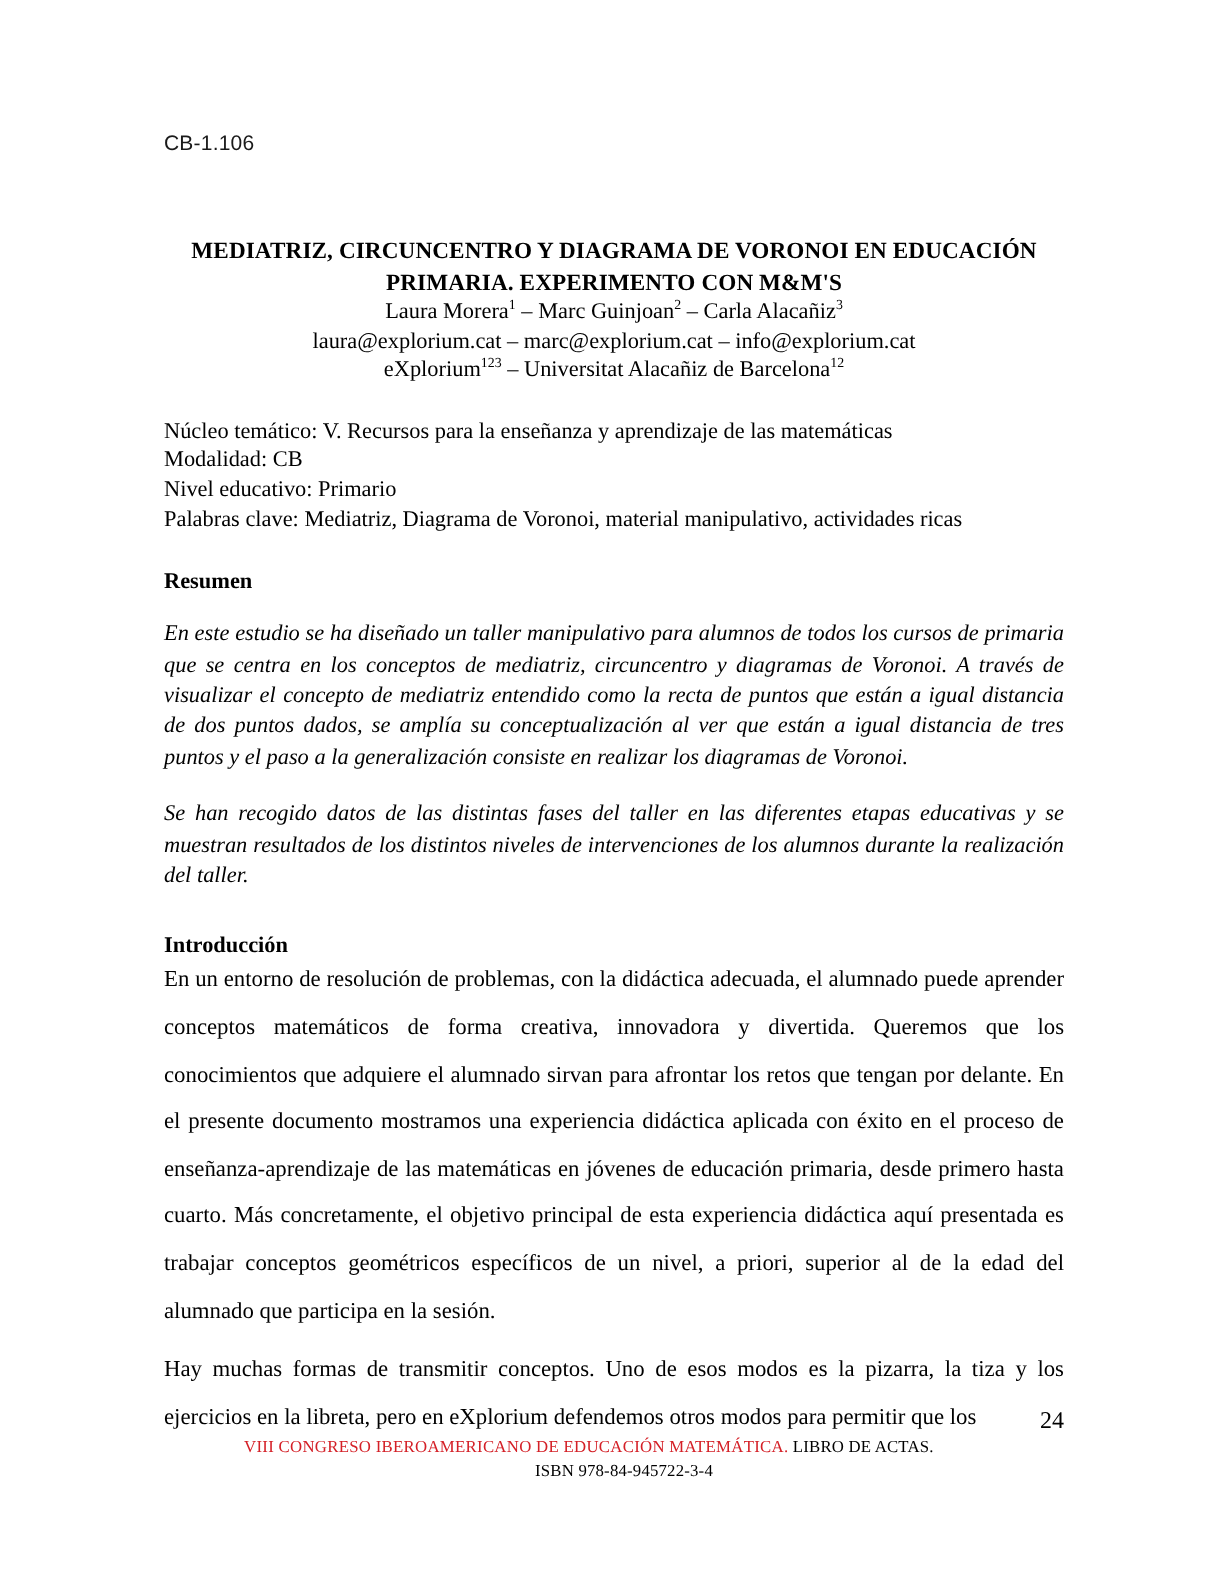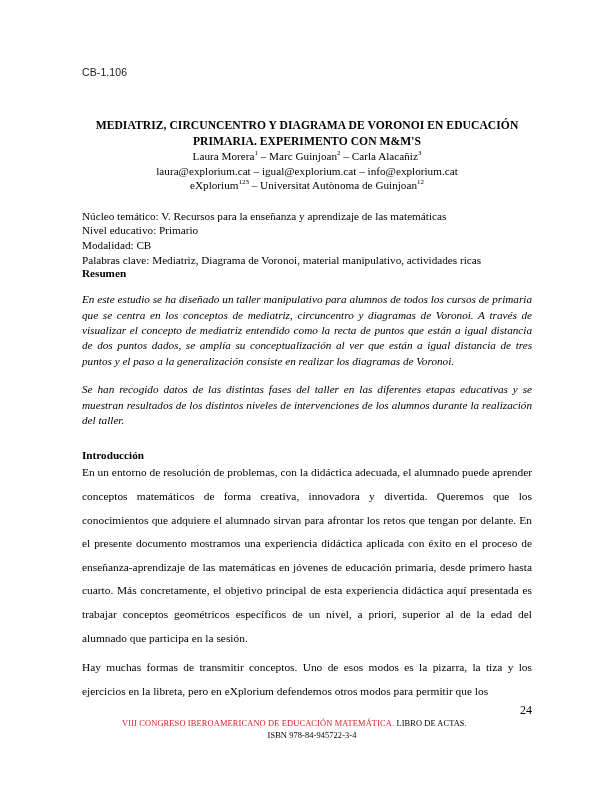--- a/index.html
+++ b/index.html
@@ -59,20 +59,21 @@
     line-height: 0;
   }
   .meta-block {
     margin-top: 16px;
     font-size: 11.2px;
     line-height: 14.6px;
   }
   .section-heading {
     font-weight: bold;
     font-size: 11.2px;
+    margin-top: 18px;
   }
   .abstract-p {
     font-style: italic;
     font-size: 11.2px;
     line-height: 15.4px;
     text-align: justify;
     margin-top: 13px;
   }
   .intro-heading {
     font-weight: bold;
@@ -129,28 +130,28 @@
 
   <div class="content">
 
     <div class="title">
       <span>MEDIATRIZ, CIRCUNCENTRO Y DIAGRAMA DE VORONOI EN EDUCACIÓN</span><br>
       <span>PRIMARIA. EXPERIMENTO CON M&amp;M'S</span>
     </div>
 
     <div class="authors-block">
       <div class="line"><span>Laura Morera</span><sup>1</sup><span> – Marc Guinjoan</span><sup>2</sup><span> – Carla Alacañiz</span><sup>3</sup></div>
-      <div class="line">laura@explorium.cat – igual@explorium.cat – info@explorium.cat</div>
-      <div class="line"><span>eXplorium</span><sup>123</sup><span> – Universitat Autònoma de Guinjoan</span><sup>12</sup></div>
+      <div class="line">laura@explorium.cat – marc@explorium.cat – info@explorium.cat</div>
+      <div class="line"><span>eXplorium</span><sup>123</sup><span> – Universitat Alacañiz de Barcelona</span><sup>12</sup></div>
     </div>
 
     <div class="meta-block">
       <div>Núcleo temático: V. Recursos para la enseñanza y aprendizaje de las matemáticas</div>
+      <div>Modalidad: CB</div>
       <div>Nivel educativo: Primario</div>
-      <div>Modalidad: CB</div>
       <div>Palabras clave: Mediatriz, Diagrama de Voronoi, material manipulativo, actividades ricas</div>
     </div>
 
     <div class="section-heading">Resumen</div>
     <div class="abstract-p">En este estudio se ha diseñado un taller manipulativo para alumnos de todos los cursos de primaria que se centra en los conceptos de mediatriz, circuncentro y diagramas de Voronoi. A través de visualizar el concepto de mediatriz entendido como la recta de puntos que están a igual distancia de dos puntos dados, se amplía su conceptualización al ver que están a igual distancia de tres puntos y el paso a la generalización consiste en realizar los diagramas de Voronoi.</div>
     <div class="abstract-p">Se han recogido datos de las distintas fases del taller en las diferentes etapas educativas y se muestran resultados de los distintos niveles de intervenciones de los alumnos durante la realización del taller.</div>
 
     <div class="intro-heading">Introducción</div>
     <div class="body-p tight">En un entorno de resolución de problemas, con la didáctica adecuada, el alumnado puede aprender conceptos matemáticos de forma creativa, innovadora y divertida. Queremos que los conocimientos que adquiere el alumnado sirvan para afrontar los retos que tengan por delante. En el presente documento mostramos una experiencia didáctica aplicada con éxito en el proceso de enseñanza-aprendizaje de las matemáticas en jóvenes de educación primaria, desde primero hasta cuarto. Más concretamente, el objetivo principal de esta experiencia didáctica aquí presentada es trabajar conceptos geométricos específicos de un nivel, a priori, superior al de la edad del alumnado que participa en la sesión.</div>
     <div class="body-p">Hay muchas formas de transmitir conceptos. Uno de esos modos es la pizarra, la tiza y los ejercicios en la libreta, pero en eXplorium defendemos otros modos para permitir que los</div>

